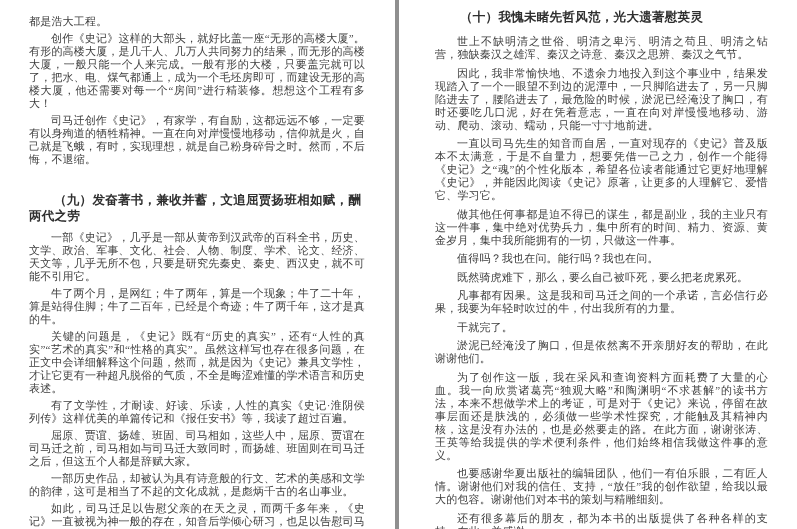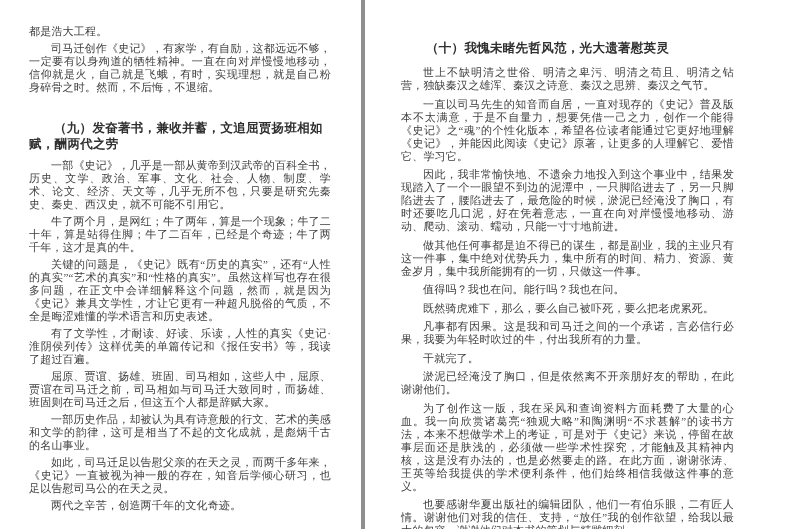--- a/index.html
+++ b/index.html
@@ -17,32 +17,31 @@
     width: 797px;
     height: 529px;
     background: #ffffff;
   }
   .page {
     box-sizing: border-box;
     background: #ffffff;
     overflow: hidden;
   }
   .page-left {
-    width: 361px;
-    padding: 25px 30px 0 29px;
+    width: 395px;
+    padding: 15px 30px 0 29px;
   }
   .divider {
     width: 4px;
     flex: none;
     background: #8f8f8f;
   }
   .page-right {
     width: 398px;
     padding: 7px 29px 0 36px;
-    margin-top: 31px;
   }
   .para {
     font-size: 11px;
     line-height: 13px;
     text-align: justify;
     text-indent: 2em;
     margin: 0 0 4px 0;
     letter-spacing: 0.2px;
   }
   .para.cont {
@@ -64,40 +63,41 @@
     margin: 2px 0 10px 0;
   }
 </style>
 </head>
 <body>
 
 <div class="spread">
 
   <div class="page page-left">
     <p class="para cont">都是浩大工程。</p>
+    <p class="para">创作《史记》这样的大部头，就好比盖一座“无形的高楼大厦”。有形的高楼大厦，是几千人、几万人共同努力的结果，而无形的高楼大厦，一般只能一个人来完成。一般有形的大楼，只要盖完就可以了，把水、电、煤气都通上，成为一个毛坯房即可，而建设无形的高楼大厦，他还需要对每一个“房间”进行精装修。想想这个工程有多大！</p>
     <p class="para">司马迁创作《史记》，有家学，有自励，这都远远不够，一定要有以身殉道的牺牲精神。一直在向对岸慢慢地移动，信仰就是火，自己就是飞蛾，有时，实现理想，就是自己粉身碎骨之时。然而，不后悔，不退缩。</p>
     <div class="heading">（九）发奋著书，兼收并蓄，文追屈贾扬班相如赋，酬两代之劳</div>
     <p class="para">一部《史记》，几乎是一部从黄帝到汉武帝的百科全书，历史、文学、政治、军事、文化、社会、人物、制度、学术、论文、经济、天文等，几乎无所不包，只要是研究先秦史、秦史、西汉史，就不可能不引用它。</p>
     <p class="para">牛了两个月，是网红；牛了两年，算是一个现象；牛了二十年，算是站得住脚；牛了二百年，已经是个奇迹；牛了两千年，这才是真的牛。</p>
     <p class="para">关键的问题是，《史记》既有“历史的真实”，还有“人性的真实”“艺术的真实”和“性格的真实”。虽然这样写也存在很多问题，在正文中会详细解释这个问题，然而，就是因为《史记》兼具文学性，才让它更有一种超凡脱俗的气质，不全是晦涩难懂的学术语言和历史表述。</p>
     <p class="para">有了文学性，才耐读、好读、乐读，人性的真实《史记·淮阴侯列传》这样优美的单篇传记和《报任安书》等，我读了超过百遍。</p>
     <p class="para">屈原、贾谊、扬雄、班固、司马相如，这些人中，屈原、贾谊在司马迁之前，司马相如与司马迁大致同时，而扬雄、班固则在司马迁之后，但这五个人都是辞赋大家。</p>
     <p class="para">一部历史作品，却被认为具有诗意般的行文、艺术的美感和文学的韵律，这可是相当了不起的文化成就，是彪炳千古的名山事业。</p>
     <p class="para">如此，司马迁足以告慰父亲的在天之灵，而两千多年来，《史记》一直被视为神一般的存在，知音后学倾心研习，也足以告慰司马公的在天之灵。</p>
     <p class="para">两代之辛苦，创造两千年的文化奇迹。</p>
 
   </div>
 
   <div class="divider"></div>
 
   <div class="page page-right">
     <div class="heading">（十）我愧未睹先哲风范，光大遗著慰英灵</div>
     <p class="para">世上不缺明清之世俗、明清之卑污、明清之苟且、明清之钻营，独缺秦汉之雄浑、秦汉之诗意、秦汉之思辨、秦汉之气节。</p>
+    <p class="para">因此，我非常愉快地、不遗余力地投入到这个事业中，结果发现踏入了一个一眼望不到边的泥潭中，一只脚陷进去了，另一只脚陷进去了，腰陷进去了，最危险的时候，淤泥已经淹没了胸口，有时还要吃几口泥，好在凭着意志，一直在向对岸慢慢地移动、游动、爬动、滚动、蠕动，只能一寸寸地前进。</p>
     <p class="para">一直以司马先生的知音而自居，一直对现存的《史记》普及版本不太满意，于是不自量力，想要凭借一己之力，创作一个能得《史记》之“魂”的个性化版本，希望各位读者能通过它更好地理解《史记》，并能因此阅读《史记》原著，让更多的人理解它、爱惜它、学习它。</p>
-    <p class="para">因此，我非常愉快地、不遗余力地投入到这个事业中，结果发现踏入了一个一眼望不到边的泥潭中，一只脚陷进去了，另一只脚陷进去了，腰陷进去了，最危险的时候，淤泥已经淹没了胸口，有时还要吃几口泥，好在凭着意志，一直在向对岸慢慢地移动、游动、爬动、滚动、蠕动，只能一寸寸地前进。</p>
     <p class="para">做其他任何事都是迫不得已的谋生，都是副业，我的主业只有这一件事，集中绝对优势兵力，集中所有的时间、精力、资源、黄金岁月，集中我所能拥有的一切，只做这一件事。</p>
     <p class="para">值得吗？我也在问。能行吗？我也在问。</p>
     <p class="para">既然骑虎难下，那么，要么自己被吓死，要么把老虎累死。</p>
     <p class="para">凡事都有因果。这是我和司马迁之间的一个承诺，言必信行必果，我要为年轻时吹过的牛，付出我所有的力量。</p>
     <p class="para">干就完了。</p>
     <p class="para">淤泥已经淹没了胸口，但是依然离不开亲朋好友的帮助，在此谢谢他们。</p>
     <p class="para">为了创作这一版，我在采风和查询资料方面耗费了大量的心血。我一向欣赏诸葛亮“独观大略”和陶渊明“不求甚解”的读书方法，本来不想做学术上的考证，可是对于《史记》来说，停留在故事层面还是肤浅的，必须做一些学术性探究，才能触及其精神内核，这是没有办法的，也是必然要走的路。在此方面，谢谢张涛、王英等给我提供的学术便利条件，他们始终相信我做这件事的意义。</p>
     <p class="para">也要感谢华夏出版社的编辑团队，他们一有伯乐眼，二有匠人情。谢谢他们对我的信任、支持，“放任”我的创作欲望，给我以最大的包容。谢谢他们对本书的策划与精雕细刻。</p>
     <p class="para">还有很多幕后的朋友，都为本书的出版提供了各种各样的支持，在此一并感谢。</p>
 

